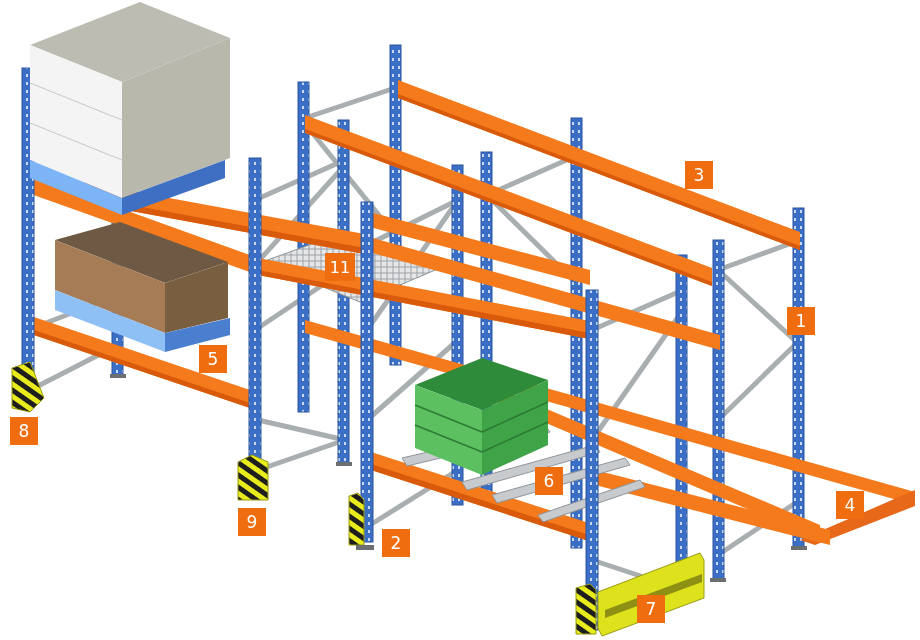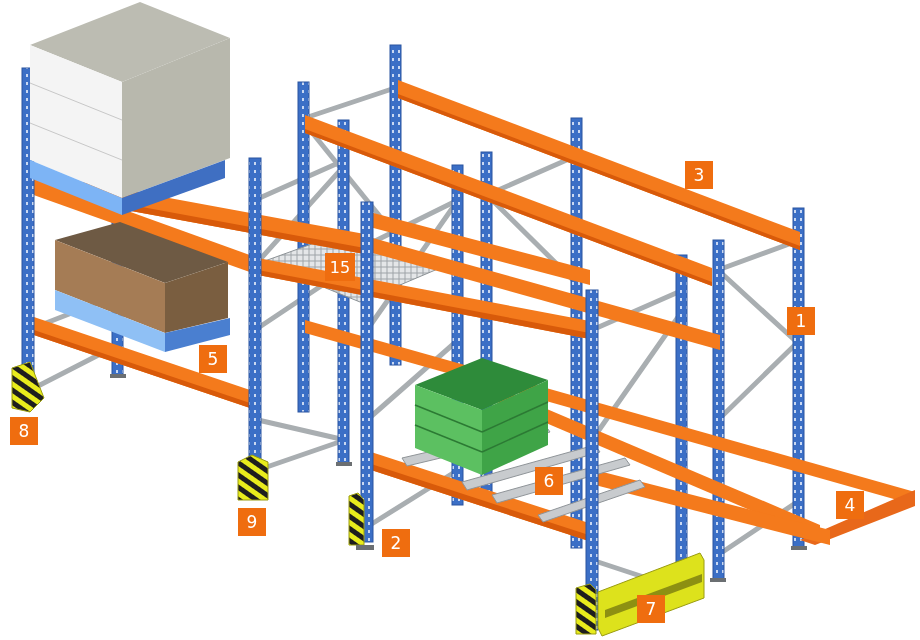--- a/index.html
+++ b/index.html
@@ -183,13 +183,13 @@
 
 <div class="callout" style="left:787px;top:307px;">1</div>
 <div class="callout" style="left:382px;top:529px;">2</div>
 <div class="callout" style="left:685px;top:161px;">3</div>
 <div class="callout" style="left:836px;top:491px;">4</div>
 <div class="callout" style="left:199px;top:345px;">5</div>
 <div class="callout" style="left:535px;top:467px;">6</div>
 <div class="callout" style="left:637px;top:595px;">7</div>
 <div class="callout" style="left:10px;top:417px;">8</div>
 <div class="callout" style="left:238px;top:508px;">9</div>
-<div class="callout wide" style="left:325px;top:253px;">15</div>
+<div class="callout wide" style="left:325px;top:253px;">11</div>
 
 </body></html>

